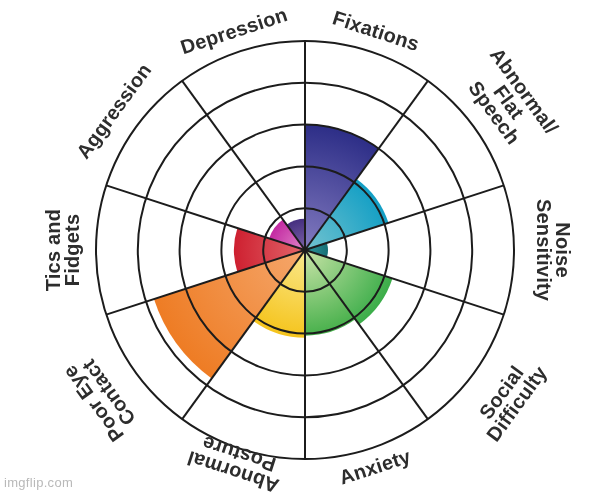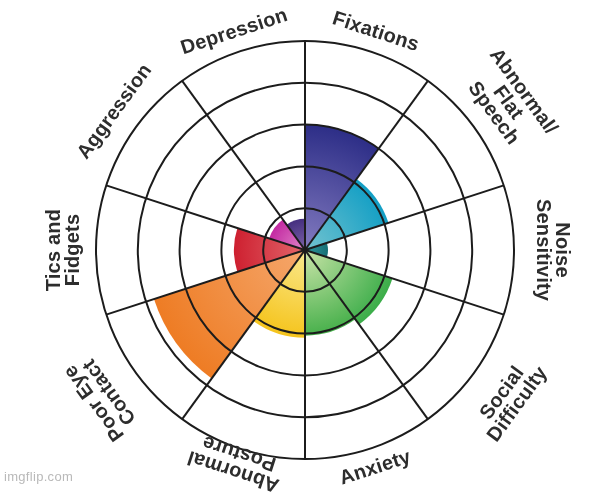--- a/index.html
+++ b/index.html
@@ -27,21 +27,21 @@
     font-weight: bold;
     font-size: 20px;
     line-height: 0.93;
     letter-spacing: 0.2px;
     color: #2d2d2d;
     transform-origin: center center;
   }
   #watermark {
     position: absolute;
     left: 4px;
-    bottom: 16px;
+    bottom: 10px;
     font-size: 13px;
     color: #b9b9b9;
     letter-spacing: 0.3px;
     margin-top: 23px;
   }
 </style>
 </head>
 <body>
 
 <div id="stage">

